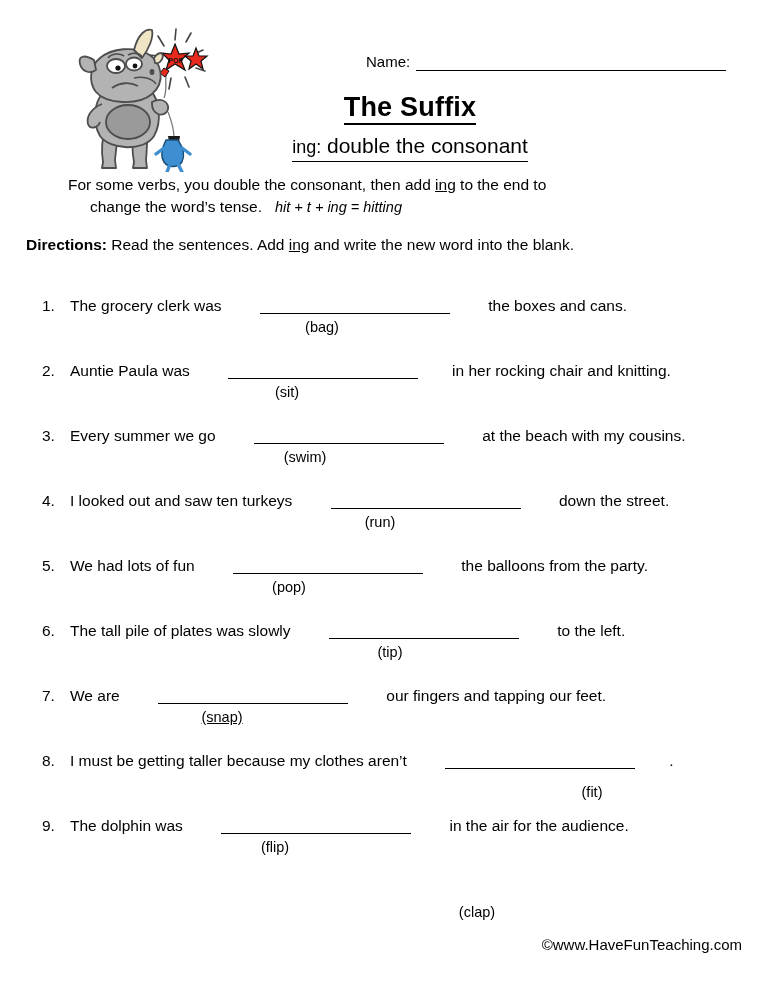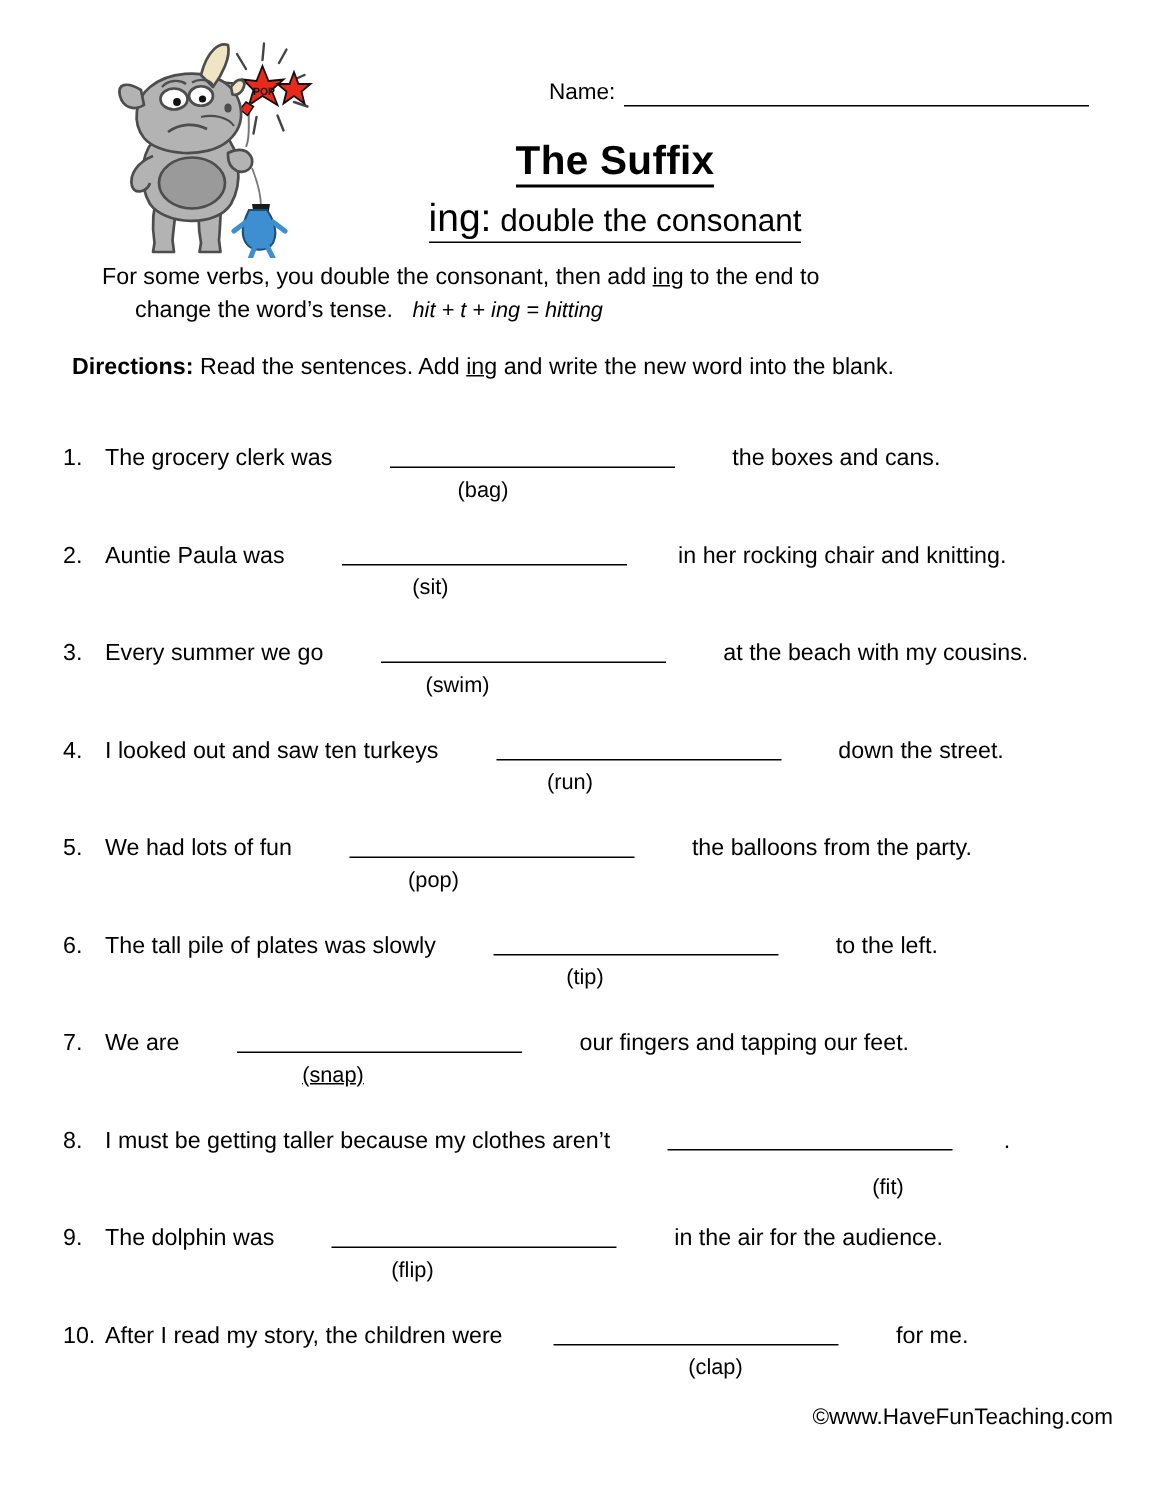--- a/index.html
+++ b/index.html
@@ -66,21 +66,21 @@
     line-height: 30px;
   }
   #subtitle-line {
     margin-top: 7px;
     display: inline-block;
     border-bottom: 1.6px solid #000;
     padding-bottom: 0px;
     white-space: nowrap;
   }
   #subtitle-ing {
-    font-size: 26px;
+    font-size: 18px;
     line-height: 27px;
     vertical-align: baseline;
   }
   #subtitle-rest {
     font-size: 21px;
     line-height: 27px;
     vertical-align: baseline;
   }
 
   
@@ -92,21 +92,21 @@
     font-size: 15.5px;
     line-height: 22px;
   }
   #intro-l1 { padding-left: 26px; }
   #intro-l2 { padding-left: 48px; }
   .u { text-decoration: underline; }
   .ital { font-style: italic; font-size: 14.5px; }
 
   #directions {
     position: absolute;
-    left: 48px;
+    left: 26px;
     top: 234px;
     width: 660px;
     font-size: 15.5px;
     line-height: 22px;
   }
   #directions b { font-weight: bold; }
 
   
   #questions {
     position: absolute;
@@ -125,21 +125,21 @@
     align-items: baseline;
     white-space: nowrap;
   }
   .q-num {
     width: 28px;
     flex: 0 0 28px;
     text-align: left;
   }
   .q-body {
     display: flex;
-    align-items: flex-start;
+    align-items: center;
     white-space: pre;
     gap: 34px;
   }
   .blank {
     display: inline-block;
     width: 190px;
     border-bottom: 1.5px solid #000;
     height: 15px;
   }
   .hint {
@@ -312,21 +312,17 @@
       <div class="hint" style="left: 455px; margin-top: 10px;">(fit)</div>
     </div>
     <div class="q">
       <div class="q-line">
         <span class="q-num">9.</span>
         <span class="q-body"><span>The dolphin was </span><span class="blank"></span><span> in the air for the audience.</span></span>
       </div>
       <div class="hint" style="left: 138px;">(flip)</div>
     </div>
     <div class="q">
-      <div class="q-line">
-        <span class="q-num">10.</span>
-        <span class="q-body"><span>After I read my story, the children were</span><span class="blank"></span><span> for me.</span></span>
-      </div>
       <div class="hint" style="left: 340px;">(clap)</div>
     </div>
   </div>
 
 <div id="footer">©www.HaveFunTeaching.com</div>
 
 </body></html>

